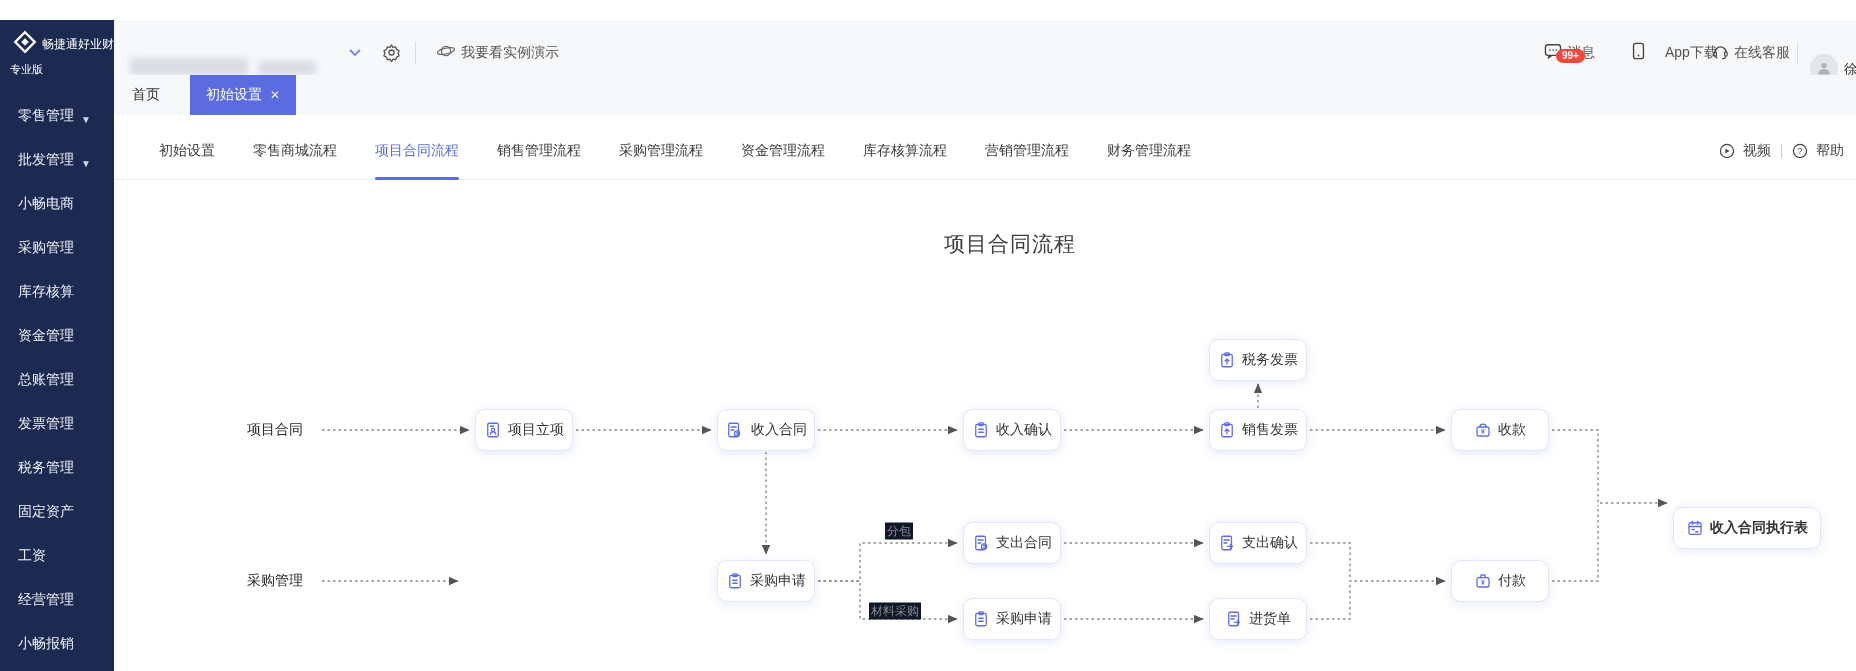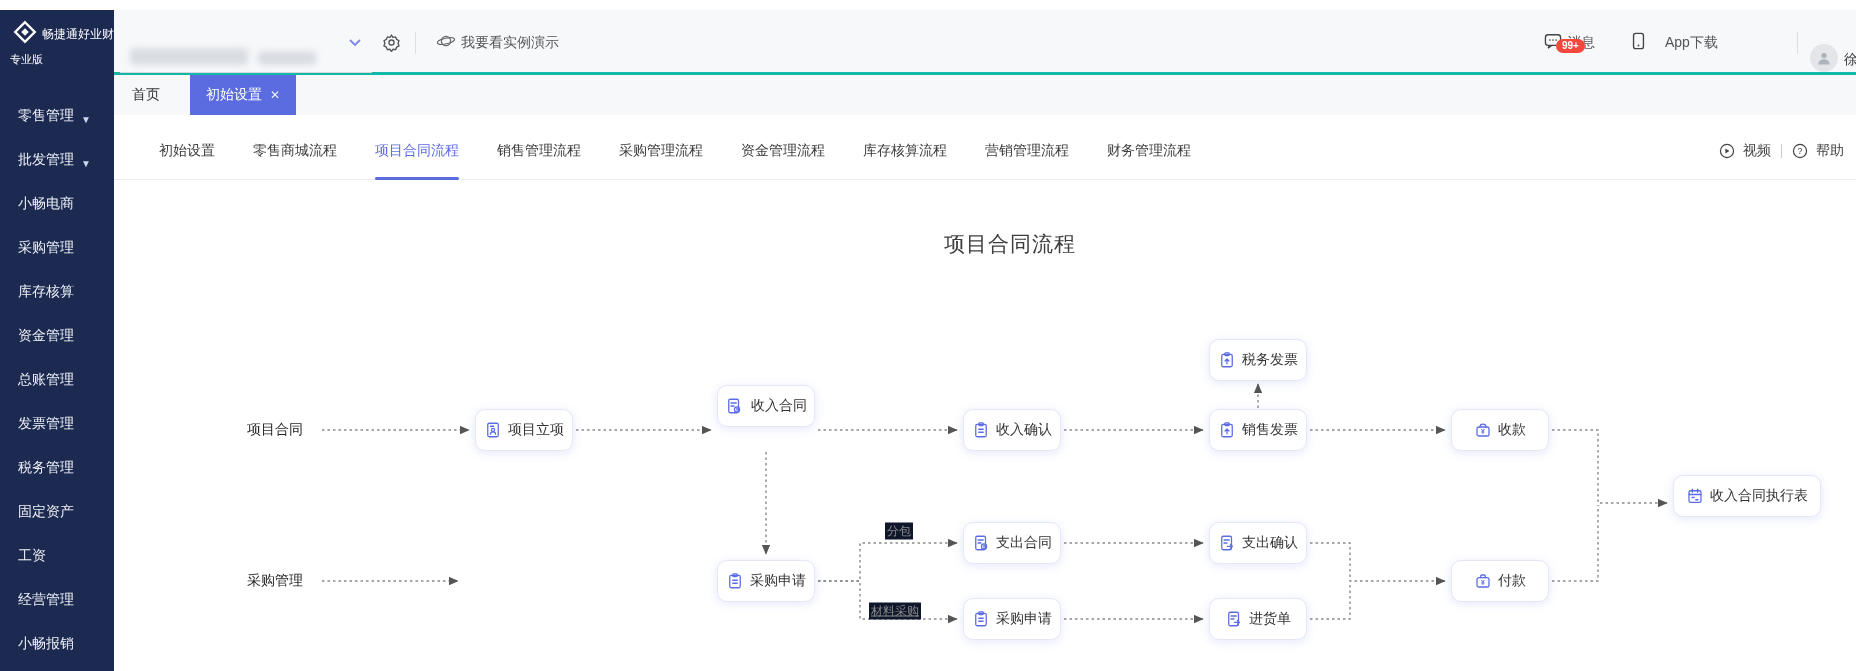--- a/index.html
+++ b/index.html
@@ -1,19 +1,19 @@
 <!DOCTYPE html>
 <html><head>
 <meta charset="utf-8">
 <style>
   html,body{margin:0;padding:0;background:#eef0f3;font-family:"Liberation Sans","DejaVu Sans",sans-serif;}
   #app{position:relative;width:1856px;height:671px;background:#fff;overflow:hidden;}
   
   #topstrip{position:absolute;left:0;top:0;width:1856px;height:10px;background:#fff;}
-  #header{position:absolute;left:0;top:10px;width:1856px;height:65px;background:#f7f8fa;border-bottom:3px solid #14b8a6;box-sizing:border-box;}
+  #header{position:absolute;left:0;top:20px;width:1856px;height:65px;background:#f7f8fa;border-bottom:3px solid #14b8a6;box-sizing:border-box;}
   #logo-block{position:absolute;left:0;top:0;width:114px;height:65px;background:#1c2950;color:#fff;}
   #logo-ic{position:absolute;left:12px;top:9px;}
   #brand-name{position:absolute;left:42px;top:16px;font-size:12px;color:#fff;white-space:nowrap;}
   #brand-edition{position:absolute;left:10px;top:42px;font-size:11px;color:#fff;}
   .blur-smudge{position:absolute;background:#d9dce2;border-radius:4px;filter:blur(3px);}
   #acct-underline{position:absolute;left:120px;top:62px;width:252px;height:1px;background:#d5d8de;}
   .hbtn{position:absolute;top:0;height:65px;display:flex;align-items:center;gap:5px;color:#555;font-size:14px;cursor:pointer;}
   .vdiv{position:absolute;top:22px;width:1px;height:22px;background:#dcdee3;}
   #msg-badge{position:absolute;left:1556px;top:29px;background:#f5483d;color:#fff;font-size:10px;line-height:14px;padding:0 6px;border-radius:8px;font-weight:bold;}
   #avatar{position:absolute;left:1810px;top:34px;width:28px;height:28px;border-radius:50%;background:#e3e5e9;display:flex;align-items:center;justify-content:center;}
@@ -99,20 +99,31 @@
     </div>
     <div id="msg-badge">99+</div>
     <div class="hbtn" style="left:1632px;gap:20px;">
       <span>
         <svg width="13" height="18" viewBox="0 0 14 20">
             <rect x="1.5" y="1.5" width="11" height="17" rx="2.5" fill="none" stroke="#444" stroke-width="1.5"></rect>
             <circle cx="7" cy="15" r="1" fill="#444"></circle>
           </svg>
       </span>
       <span>App下载</span>
+    </div>
+    <div class="hbtn" style="left:1712px;">
+      <span>
+        <svg width="17" height="17" viewBox="0 0 20 20">
+            <path d="M3.5 11a6.5 6.5 0 0 1 13 0" fill="none" stroke="#444" stroke-width="1.6"></path>
+            <rect x="2.2" y="10.5" width="3" height="5" rx="1.4" fill="none" stroke="#444" stroke-width="1.4"></rect>
+            <rect x="14.8" y="10.5" width="3" height="5" rx="1.4" fill="none" stroke="#444" stroke-width="1.4"></rect>
+            <path d="M16 15.5c0 2-1.8 3-4 3" fill="none" stroke="#444" stroke-width="1.4"></path>
+          </svg>
+      </span>
+      <span>在线客服</span>
     </div>
     <div class="vdiv" style="left:1797px;"></div>
     <div id="avatar">
       <svg width="16" height="16" viewBox="0 0 20 20">
           <circle cx="10" cy="7" r="3.4" fill="#aeb2ba"></circle>
           <path d="M3 18c0-3.9 3.1-6.5 7-6.5s7 2.6 7 6.5" fill="#aeb2ba"></path>
         </svg>
     </div>
     <div id="user-name">徐泽</div>
   </div>
@@ -225,33 +236,33 @@
           <polyline points="1064,619 1203,619" fill="none" stroke="#8a8a8a" stroke-width="1.4" stroke-dasharray="2.5 3" marker-end="url(#arr)"></polyline>
           <polyline points="1310,543 1350,543 1350,581 1445,581" fill="none" stroke="#8a8a8a" stroke-width="1.4" stroke-dasharray="2.5 3" marker-end="url(#arr)"></polyline>
           <polyline points="1310,619 1350,619 1350,583" fill="none" stroke="#8a8a8a" stroke-width="1.4" stroke-dasharray="2.5 3"></polyline>
           <polyline points="1552,430 1598,430 1598,503 1667,503" fill="none" stroke="#8a8a8a" stroke-width="1.4" stroke-dasharray="2.5 3" marker-end="url(#arr)"></polyline>
           <polyline points="1552,581 1598,581 1598,505" fill="none" stroke="#8a8a8a" stroke-width="1.4" stroke-dasharray="2.5 3"></polyline>
         </g>
     </svg>
   <div class="rowlabel" style="left: 275px; top: 430px;">项目合同</div>
       <div class="rowlabel" style="left: 275px; top: 581px;">采购管理</div>
       <div class="edgelabel" style="left: 899px; top: 531px;">分包</div>
-      <div class="edgelabel" style="left: 895px; top: 611px; text-decoration: underline;">材料采购</div>
+      <div class="edgelabel" style="left: 895px; top: 611px;">材料采购</div>
       <div class="node" style="left: 524px; top: 430px;">
         <span class="nicon">
           <svg width="18" height="18" viewBox="0 0 24 24">
             <rect x="5" y="3" width="14" height="18" rx="2" fill="none" stroke="currentColor" stroke-width="1.7" stroke-linecap="round" stroke-linejoin="round"></rect>
             <line x1="8.5" y1="7" x2="13" y2="7" fill="none" stroke="currentColor" stroke-width="1.7" stroke-linecap="round" stroke-linejoin="round"></line>
             <circle cx="12" cy="12" r="2.1" fill="none" stroke="currentColor" stroke-width="1.7" stroke-linecap="round" stroke-linejoin="round"></circle>
             <path d="M8.5 17.5c0-1.9 1.6-3.1 3.5-3.1s3.5 1.2 3.5 3.1" fill="none" stroke="currentColor" stroke-width="1.7" stroke-linecap="round" stroke-linejoin="round"></path>
           </svg>
         </span>
         <span>项目立项</span>
       </div>
-      <div class="node" style="left: 766px; top: 406px; gap: 8px;">
+      <div class="node" style="left: 766px; top: 430px; gap: 8px;">
         <span class="nicon">
           <svg width="18" height="18" viewBox="0 0 24 24">
             <rect x="5" y="3" width="13" height="18" rx="2" fill="none" stroke="currentColor" stroke-width="1.7" stroke-linecap="round" stroke-linejoin="round"></rect>
             <line x1="8" y1="8" x2="15" y2="8" fill="none" stroke="currentColor" stroke-width="1.7" stroke-linecap="round" stroke-linejoin="round"></line>
             <line x1="8" y1="12" x2="12" y2="12" fill="none" stroke="currentColor" stroke-width="1.7" stroke-linecap="round" stroke-linejoin="round"></line>
             <circle cx="16" cy="16.5" r="3.4" fill="none" stroke="currentColor" stroke-width="1.7" stroke-linecap="round" stroke-linejoin="round"></circle>
             <line x1="16" y1="15" x2="16" y2="17.5" fill="none" stroke="currentColor" stroke-width="1.7" stroke-linecap="round" stroke-linejoin="round"></line>
           </svg>
         </span>
         <span>收入合同</span>
@@ -356,21 +367,21 @@
       <div class="node" style="left: 1500px; top: 581px;">
         <span class="nicon">
           <svg width="18" height="18" viewBox="0 0 24 24">
             <rect x="4" y="7.5" width="16" height="12.5" rx="2.5" fill="none" stroke="currentColor" stroke-width="1.7" stroke-linecap="round" stroke-linejoin="round"></rect>
             <path d="M9 7.5V5.3c0-.7.5-1.3 1.2-1.3h3.6c.7 0 1.2.6 1.2 1.3v2.2" fill="none" stroke="currentColor" stroke-width="1.7" stroke-linecap="round" stroke-linejoin="round"></path>
             <text x="12" y="17.3" text-anchor="middle" font-size="9" font-weight="bold" fill="currentColor" stroke="none" font-family="sans-serif">¥</text>
           </svg>
         </span>
         <span>付款</span>
       </div>
-      <div class="node" style="left: 1747px; top: 496px; width: 146px;">
+      <div class="node" style="left: 1747px; top: 528px; width: 146px; font-weight: bold;">
         <span class="nicon">
           <svg width="18" height="18" viewBox="0 0 24 24">
             <rect x="4" y="5" width="16" height="15.5" rx="2" fill="none" stroke="currentColor" stroke-width="1.7" stroke-linecap="round" stroke-linejoin="round"></rect>
             <line x1="8.5" y1="3" x2="8.5" y2="7" fill="none" stroke="currentColor" stroke-width="1.7" stroke-linecap="round" stroke-linejoin="round"></line>
             <line x1="15.5" y1="3" x2="15.5" y2="7" fill="none" stroke="currentColor" stroke-width="1.7" stroke-linecap="round" stroke-linejoin="round"></line>
             <line x1="4" y1="10" x2="20" y2="10" fill="none" stroke="currentColor" stroke-width="1.7" stroke-linecap="round" stroke-linejoin="round"></line>
             <line x1="8" y1="14" x2="11" y2="14" fill="none" stroke="currentColor" stroke-width="1.7" stroke-linecap="round" stroke-linejoin="round"></line>
             <line x1="13" y1="17" x2="16" y2="17" fill="none" stroke="currentColor" stroke-width="1.7" stroke-linecap="round" stroke-linejoin="round"></line>
           </svg>
         </span>

